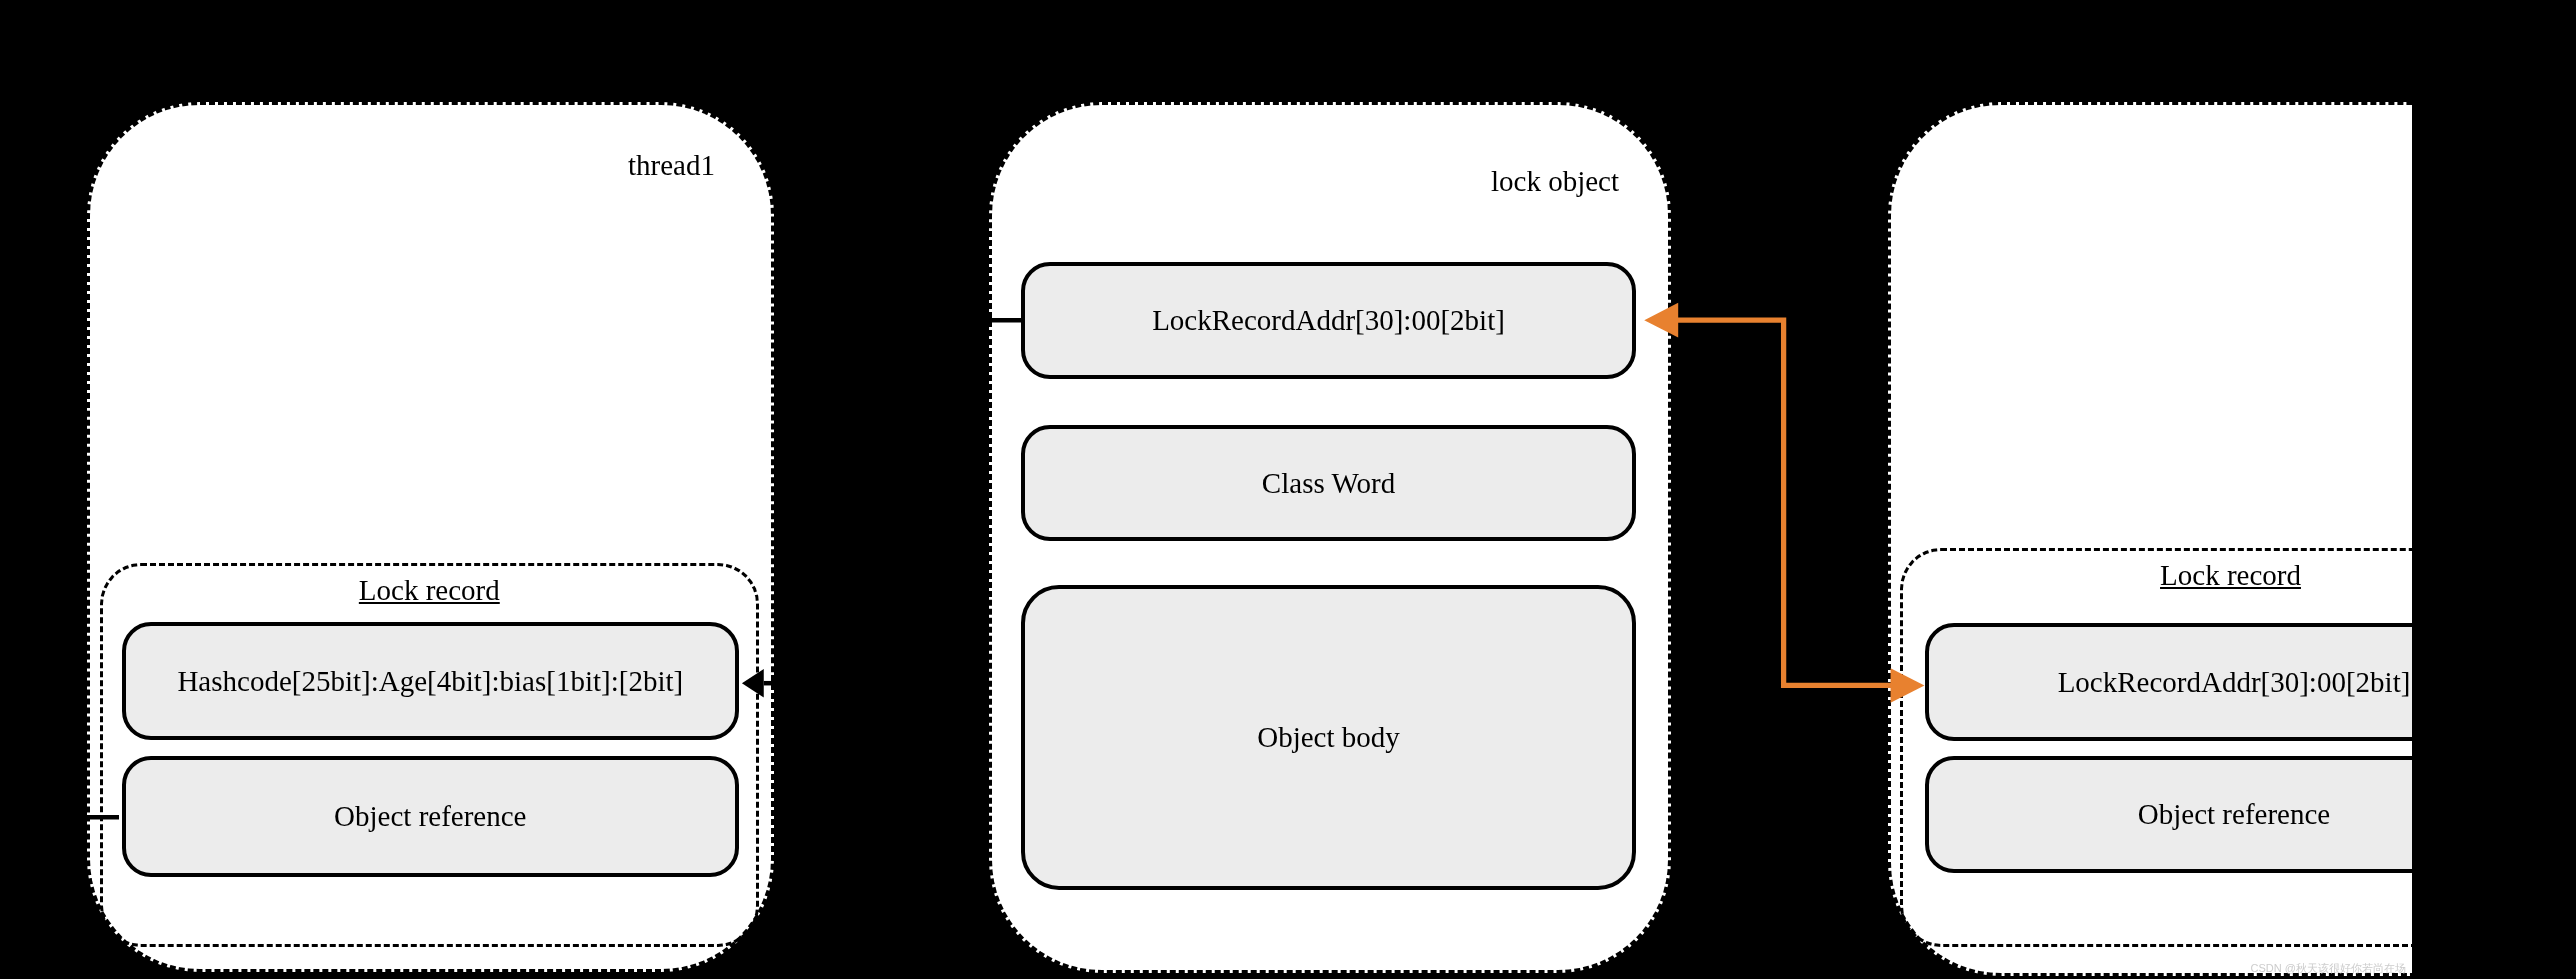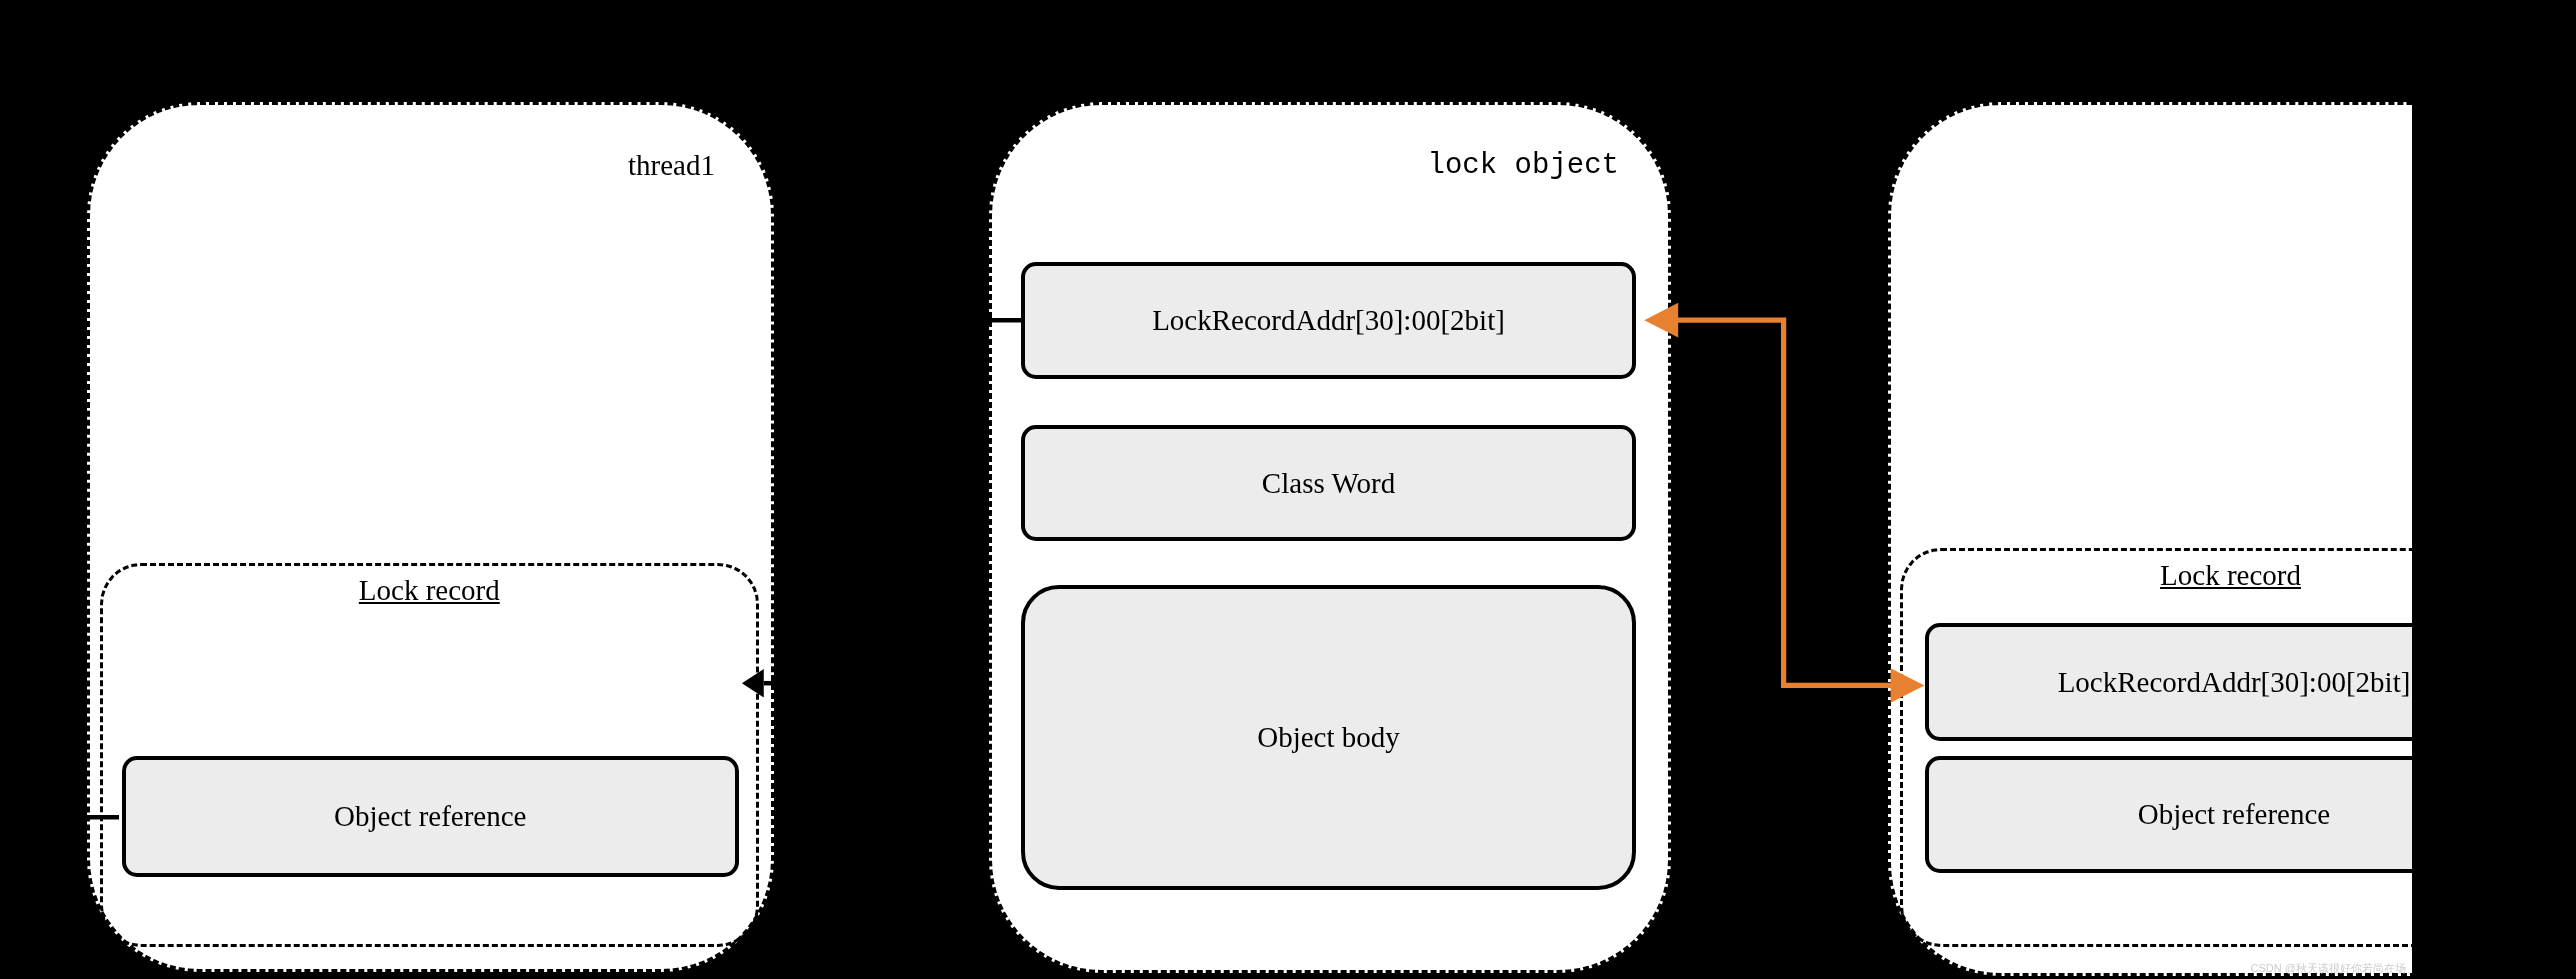--- a/index.html
+++ b/index.html
@@ -42,21 +42,21 @@
     width: 100%;
     text-align: center;
     font-size: 29px;
     text-decoration: underline;
   }
   .box {
     position: absolute;
     box-sizing: border-box;
     background: #ececec;
     border: 4.5px solid #000;
-    border-radius: 15px;
+    border-radius: 29px;
     display: flex;
     align-items: center;
     justify-content: center;
     font-size: 29px;
     text-align: center;
     white-space: nowrap;
   }
   .box.big-radius { border-radius: 38px; }
   #overlay {
     position: absolute;
@@ -82,26 +82,27 @@
 </head>
 <body>
 
 <div id="canvas">
 
   <div class="container" style="left:87px; top:102px; width:687px; height:870px;">
     <div class="container-label" style="top:44px; right:56px;">thread1</div>
 
     <div class="lockrec" style="left:9.8px; top:458px; width:659px; height:384px;">
       <div class="lockrec-title">Lock record</div>
+      <div class="box" style="left:19px; top:56px; width:617px; height:118px;">Hashcode[25bit]:Age[4bit]:bias[1bit]:[2bit]</div>
       <div class="box" style="left:19px; top:190px; width:617px; height:121px;">Object reference</div>
     </div>
   </div>
 
   <div class="container" style="left:989px; top:102px; width:682px; height:871px;">
-    <div class="container-label" style="top:44px; right:49px;font-family:Liberation Mono, monospace;">lock object</div>
+    <div class="container-label" style="top:60px; right:49px;">lock object</div>
 
     <div class="box" style="left:29px; top:157px; width:615px; height:117px;">LockRecordAddr[30]:00[2bit]</div>
     <div class="box big-radius" style="left:29px; top:480px; width:615px; height:305px;">Object body</div>
     <div class="box" style="left:29px; top:320px; width:615px; height:116px;">Class Word</div>
   </div>
 
   <div class="container" style="left:1888px; top:102px; width:686px; height:874px;">
     <div class="container-label" style="top:44px; right:63px;">thread2</div>
 
     <div class="lockrec" style="left:9px; top:443px; width:661px; height:399px;">

